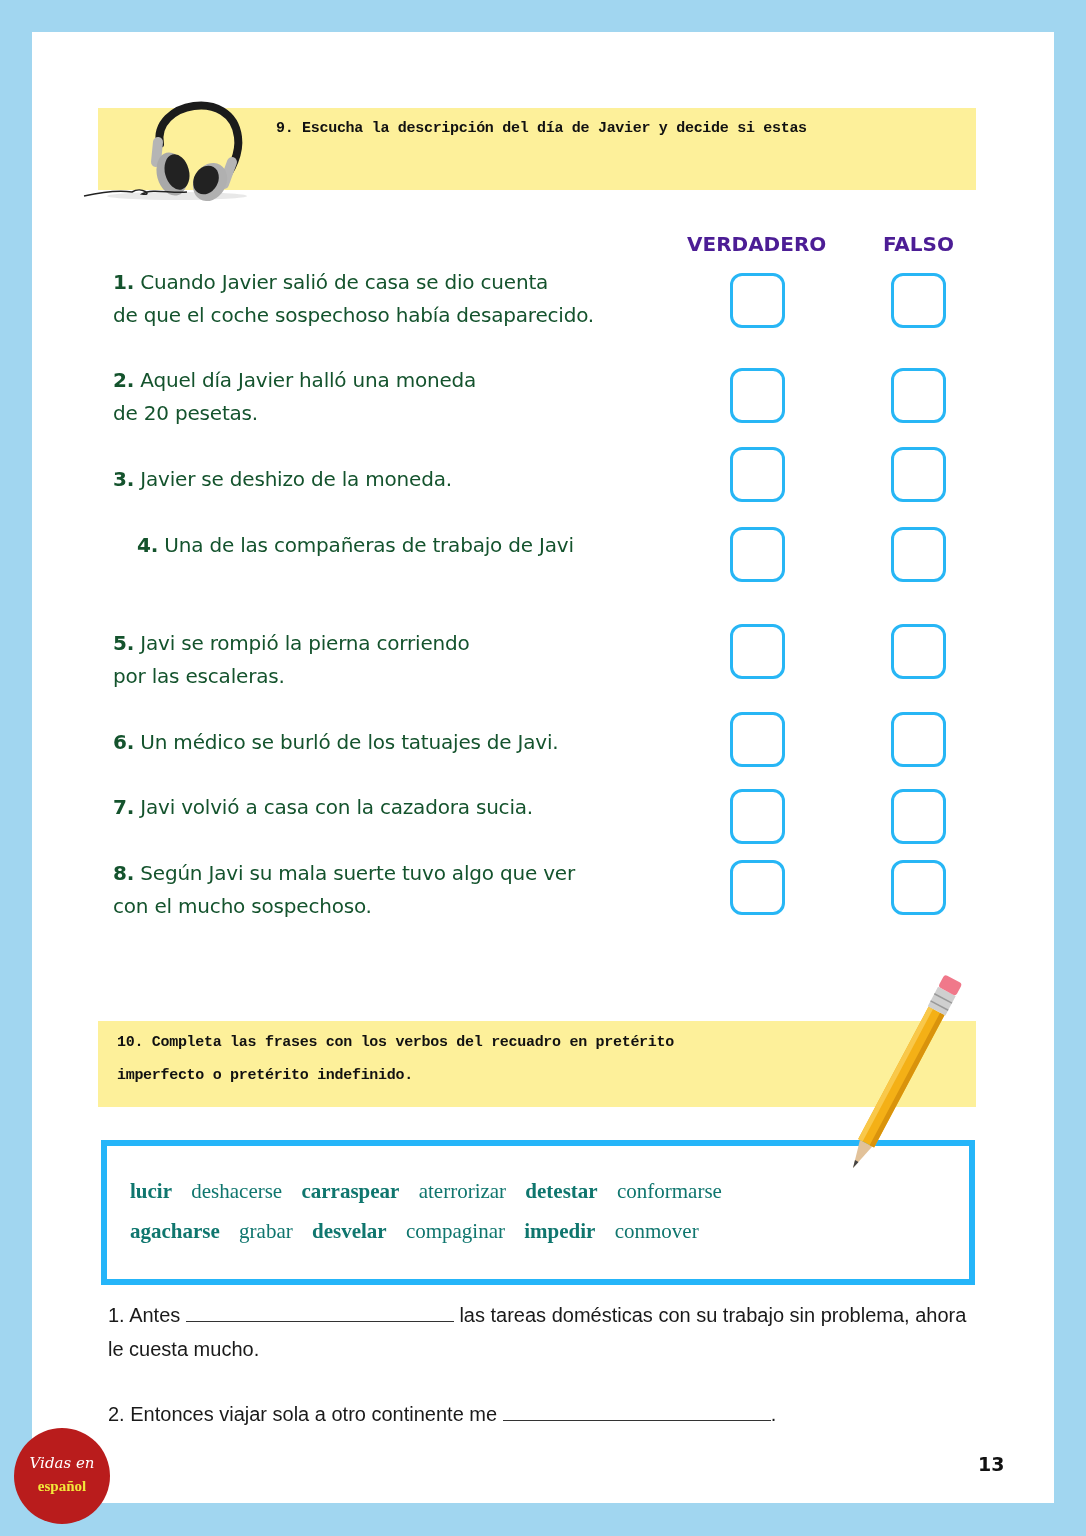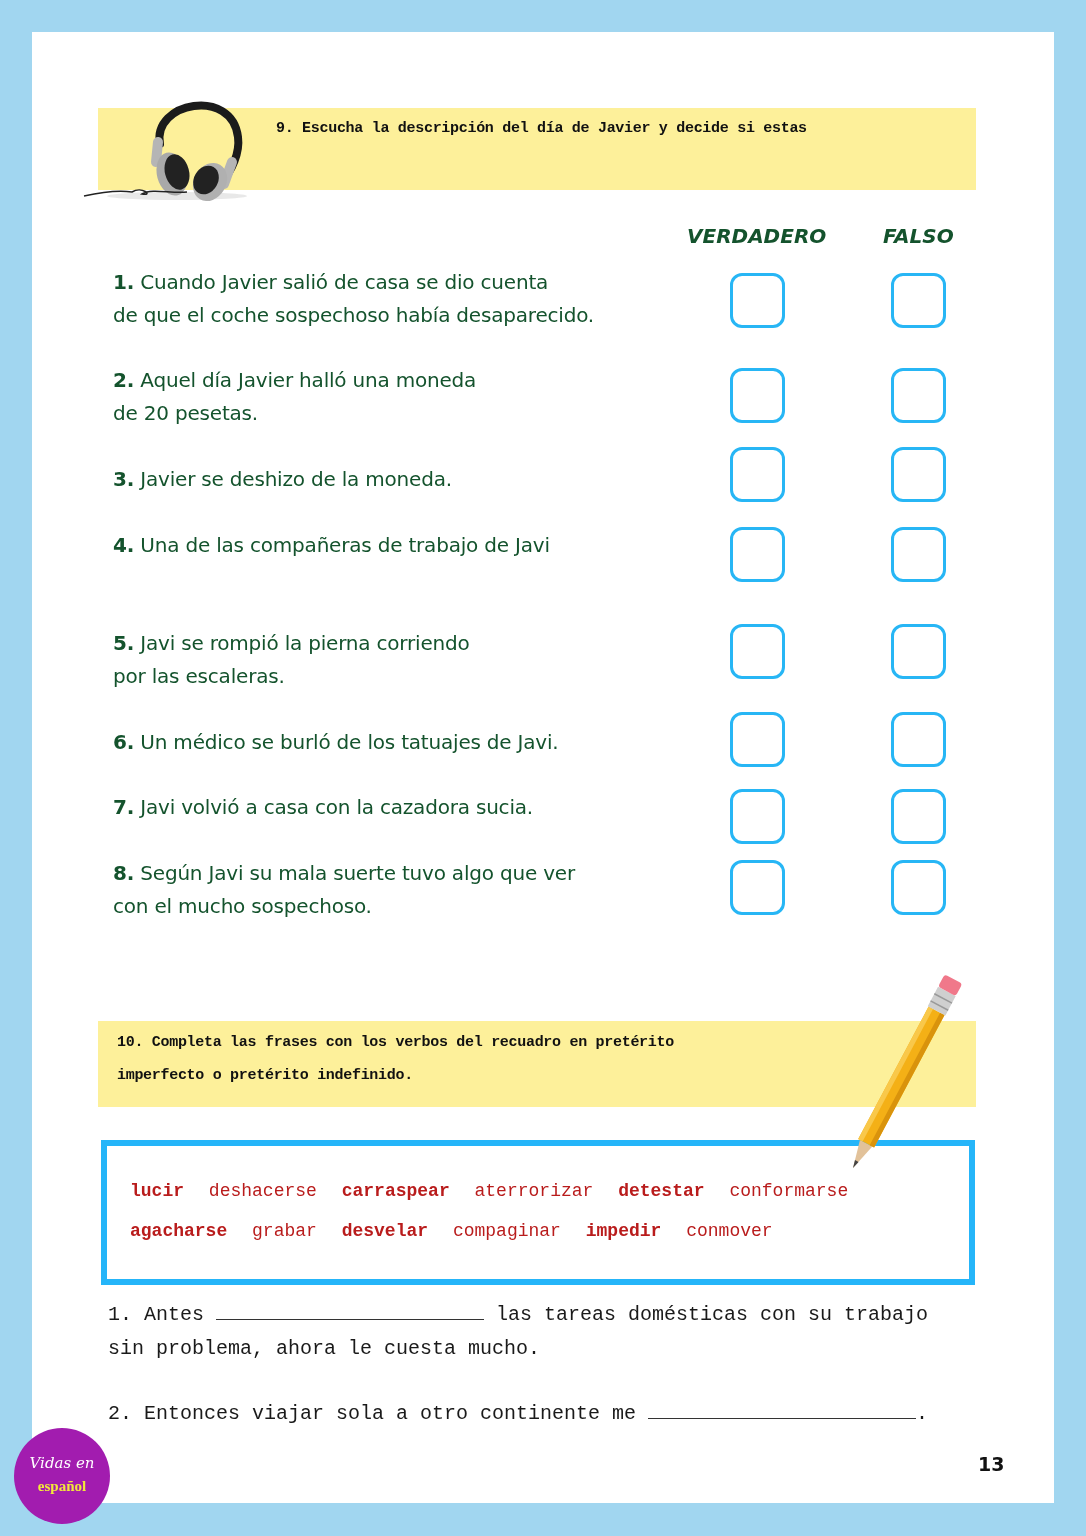--- a/index.html
+++ b/index.html
@@ -32,24 +32,23 @@
     line-height: 33px;
     color: #111;
     letter-spacing: -0.3px;
   }
 
   
   .col-head {
     position: absolute;
     font-family: "DejaVu Sans", sans-serif;
     font-weight: bold;
-    font-style: italic;
     font-size: 20px;
-    color: #14532d;
-    top: 224px;
+    color: #4c1d95;
+    top: 232px;
   }
 
   
   .stmt {
     position: absolute;
     left: 113px;
     font-family: "DejaVu Sans", sans-serif;
     font-size: 20px;
     line-height: 33px;
     color: #14532d;
@@ -73,52 +72,52 @@
   .wordbox {
     position: absolute;
     left: 101px; top: 1140px;
     width: 862px; height: 133px;
     border: 6px solid #25b5f9;
     background: #fff;
   }
   .words {
     position: absolute;
     left: 23px; top: 25px;
-    font-family: Liberation Mono, monospace;
-    font-size: 18px;
+    font-family: Liberation Serif, serif;
+    font-size: 21px;
     line-height: 40px;
-    color: #b91c1c;
+    color: #0f766e;
   }
   .words span { margin-right: 14px; white-space: nowrap; }
   .words .b { font-weight: bold; }
 
   
   .fill {
     position: absolute;
     left: 108px;
-    font-family: Liberation Mono, monospace;
+    font-family: Liberation Sans, sans-serif;
     font-size: 20px;
     line-height: 34px;
     color: #1a1a1a;
     width: 860px;
   }
   .blank {
     display: inline-block;
     width: 268px;
     border-bottom: 1.5px solid #333;
     height: 18px;
     vertical-align: baseline;
   }
 
   .logo {
     position: absolute;
     left: 14px; top: 1428px;
     width: 96px; height: 96px;
     border-radius: 50%;
-    background: #a21caf;
+    background: #b91c1c;
     text-align: center;
   }
   .logo .script {
     position: absolute; left: 0; right: 0; top: 26px;
     font-family: "DejaVu Serif", serif;
     font-style: italic;
     font-size: 15px;
     color: #ffffff;
   }
   .logo .brand {
@@ -179,21 +178,21 @@
 <div class="cb v" style="top:368px;"></div>
 <div class="cb f" style="top:368px;"></div>
 
 <div class="stmt" style="top:463px;">
   <span class="num">3.</span>
   <span>Javier se deshizo de la moneda.</span>
 </div>
 <div class="cb v" style="top:447px;"></div>
 <div class="cb f" style="top:447px;"></div>
 
-<div class="stmt" style="top:529px;">
+<div class="stmt" style="top:529px;margin-left:24px;">
   <span class="num">4.</span>
   <span>Una de las compañeras de trabajo de Javi</span><br>
 </div>
 <div class="cb v" style="top:527px;"></div>
 <div class="cb f" style="top:527px;"></div>
 
 <div class="stmt" style="top:627px;">
   <span class="num">5.</span>
   <span>Javi se rompió la pierna corriendo</span><br>
   <span>por las escaleras.</span>

